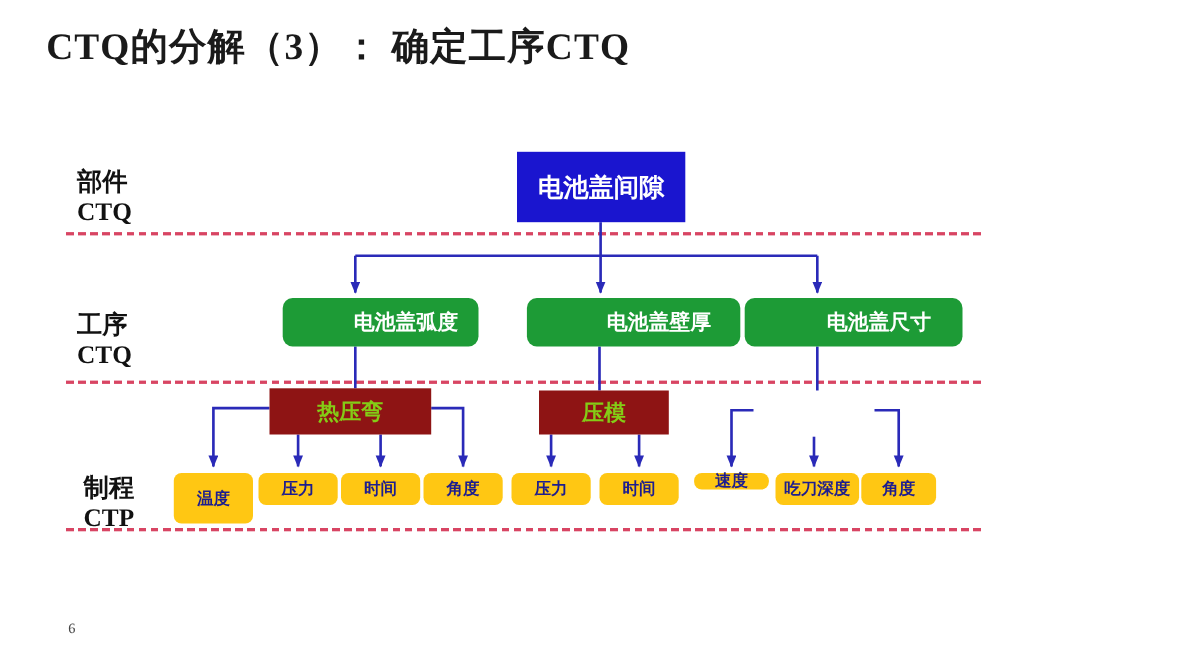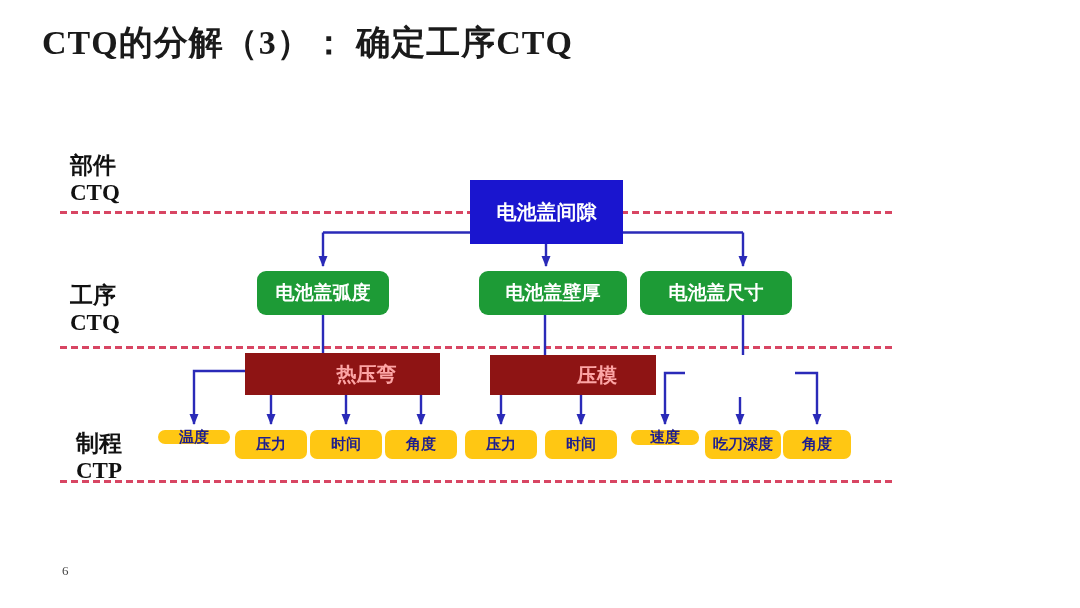--- a/index.html
+++ b/index.html
@@ -19,23 +19,23 @@
   .divider{
     position:absolute;left:60px;width:833px;height:3px;
     background:repeating-linear-gradient(90deg,var(--divider,#d84563) 0 7px,transparent 7px 11px);
   }
   .connector-layer{position:absolute;left:0;top:0;width:1080px;height:608px;}
   .connector-layer path{fill:none;stroke:var(--connector,#2a2ab8);stroke-width:2.4;}
   .node{
     position:absolute;display:flex;align-items:center;justify-content:center;
     font-weight:bold;text-align:center;white-space:nowrap;
   }
-  .node.root{background:var(--root-box,#1a15cf);color:#fff;font-size:20px;margin-top:42px;}
-  .node.process{background:var(--process-box,#1d9b36);color:#fff;font-size:19px;border-radius:9px;}
-  .node.operation{background:var(--operation-box,#8e1414);color:#fca5a5;font-size:20px;padding-left:48px;}
+  .node.root{background:var(--root-box,#1a15cf);color:#fff;font-size:23px;}
+  .node.process{background:var(--process-box,#1d9b36);color:#fff;font-size:19px;border-radius:9px;padding-left:46px;}
+  .node.operation{background:var(--operation-box,#8e1414);color:#84cc16;font-size:20px;}
   .node.ctp{background:var(--ctp-box,#ffc713);color:var(--ctp-text,#1d1d8f);font-size:15px;border-radius:7px;}
   .page-number{position:absolute;left:62px;top:563px;font-size:13px;color:#444;}
 </style>
 </head>
 <body>
 
 <div class="slide">
 
   <div class="title">CTQ的分解（3）： 确定工序CTQ</div>
 
@@ -83,26 +83,26 @@
       <path d="M685 373 L665 373 L665 424" marker-end="url(#arrow)"></path>
       <path d="M740 397 L740 424" marker-end="url(#arrow)"></path>
       <path d="M795 373 L817 373 L817 424" marker-end="url(#arrow)"></path>
     </g>
   </svg>
 
   <div class="node root" style="left:470px;top:138px;width:153px;height:64px">电池盖间隙</div>
 
   <div class="node process" style="left:257px;top:271px;width:132px;height:44px">电池盖弧度</div>
   <div class="node process" style="left:479px;top:271px;width:148px;height:44px">电池盖壁厚</div>
-  <div class="node process" style="left:640px;top:271px;width:152px;height:44px">电池盖尺寸</div>
+  <div class="node process" style="left:677px;top:271px;width:152px;height:44px">电池盖尺寸</div>
 
   <div class="node operation" style="left:245px;top:353px;width:147px;height:42px">热压弯</div>
   <div class="node operation" style="left:490px;top:355px;width:118px;height:40px">压模</div>
 
-  <div class="node ctp" style="left:158px;top:430px;width:72px;height:14px">温度</div>
+  <div class="node ctp" style="left:158px;top:430px;width:72px;height:46px">温度</div>
   <div class="node ctp" style="left:235px;top:430px;width:72px;height:29px">压力</div>
   <div class="node ctp" style="left:310px;top:430px;width:72px;height:29px">时间</div>
   <div class="node ctp" style="left:385px;top:430px;width:72px;height:29px">角度</div>
 
   <div class="node ctp" style="left:465px;top:430px;width:72px;height:29px">压力</div>
   <div class="node ctp" style="left:545px;top:430px;width:72px;height:29px">时间</div>
 
   <div class="node ctp" style="left:631px;top:430px;width:68px;height:15px">速度</div>
   <div class="node ctp" style="left:705px;top:430px;width:76px;height:29px">吃刀深度</div>
   <div class="node ctp" style="left:783px;top:430px;width:68px;height:29px">角度</div>

